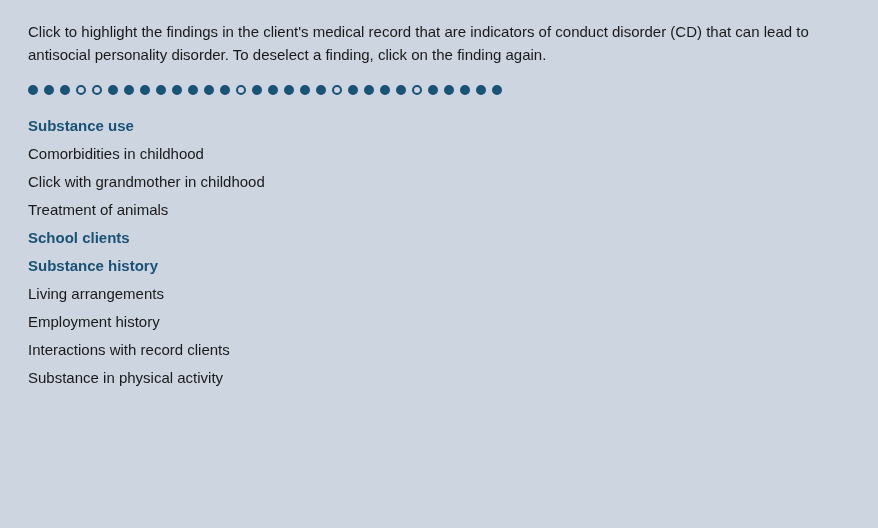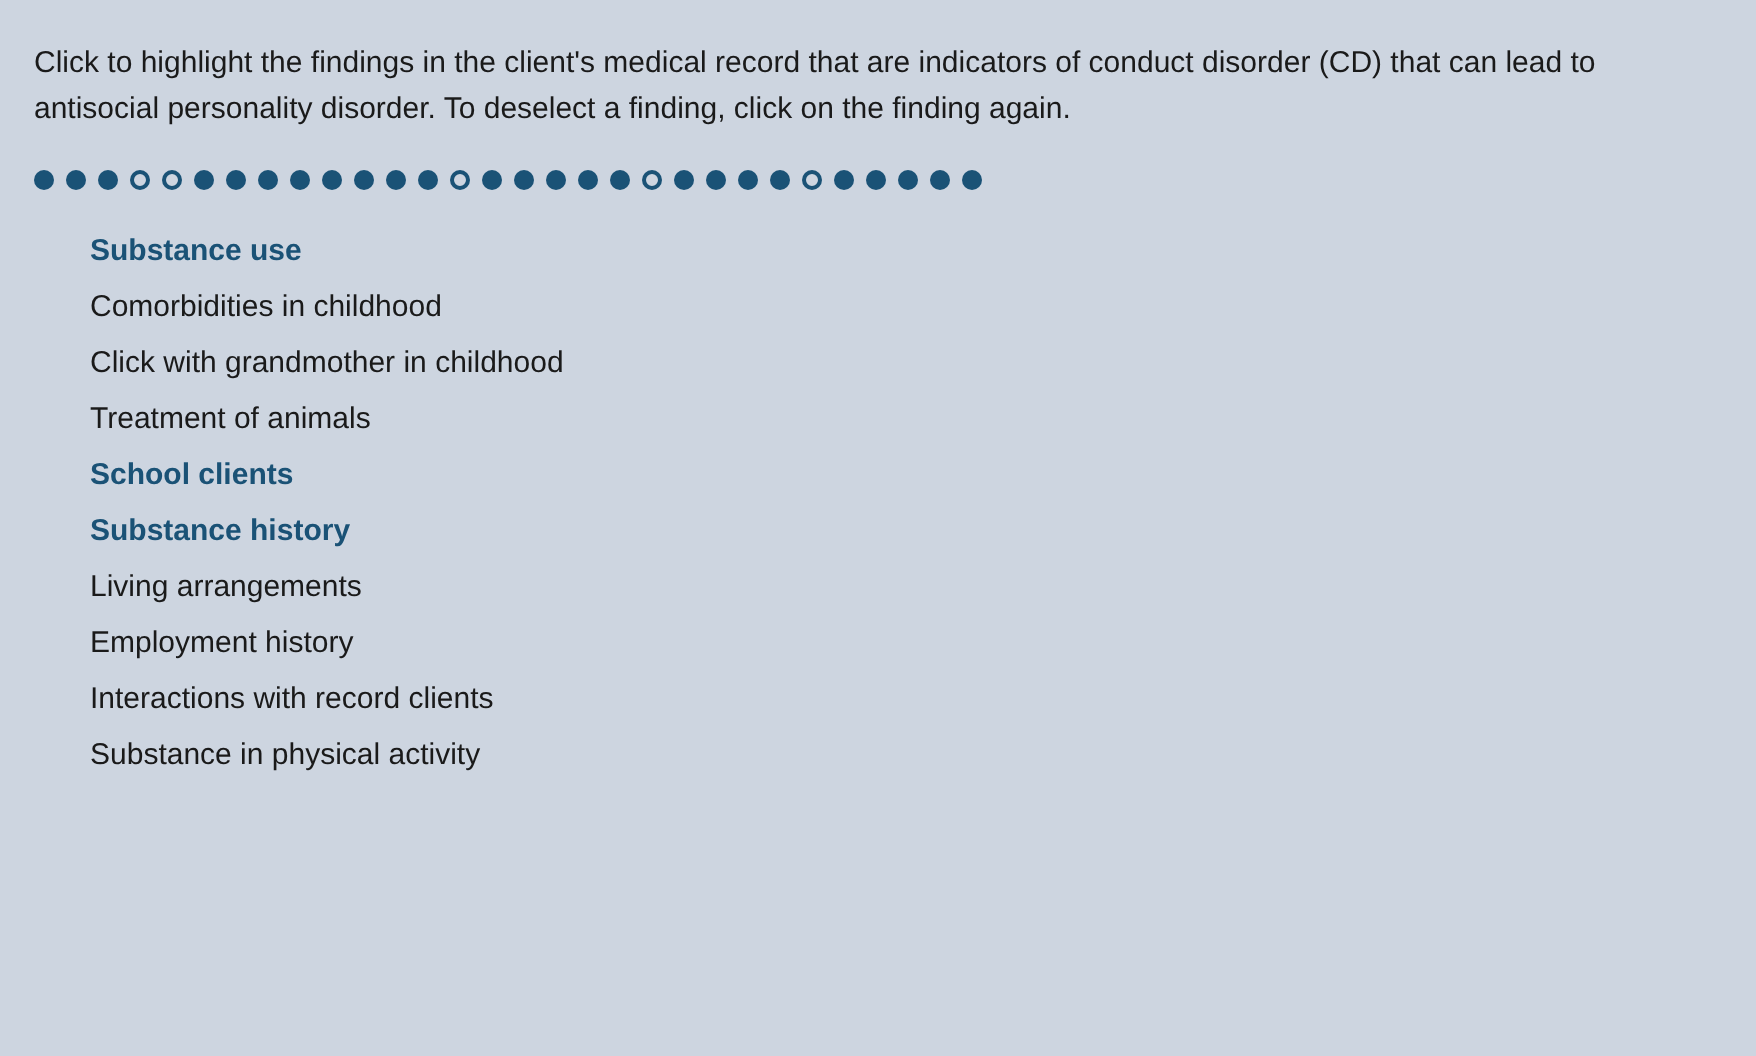--- a/index.html
+++ b/index.html
@@ -13,21 +13,21 @@
       height: 528px;
       background-color: #d6dde8;
       font-family: Arial, sans-serif;
       overflow: hidden;
     }
 
     .container {
       width: 878px;
       height: 528px;
       background-color: #cdd5e0;
-      padding: 20px 17px;
+      padding: 20px 28px;
       position: relative;
     }
 
     .instructions {
       font-size: 15px;
       color: #1a1a1a;
       line-height: 1.55;
       margin-bottom: 18px;
       font-family: Arial, sans-serif;
     }
@@ -56,21 +56,20 @@
     .dot-outline {
       background-color: transparent;
       border: 2px solid #1a5276;
     }
 
     .items-list {
       list-style: none;
       display: flex;
       flex-direction: column;
       gap: 2px;
-      margin-left: 28px;
     }
 
     .list-item {
       font-size: 15px;
       color: #1a1a1a;
       line-height: 1.6;
       font-family: Arial, sans-serif;
       cursor: pointer;
       padding: 1px 0;
     }

